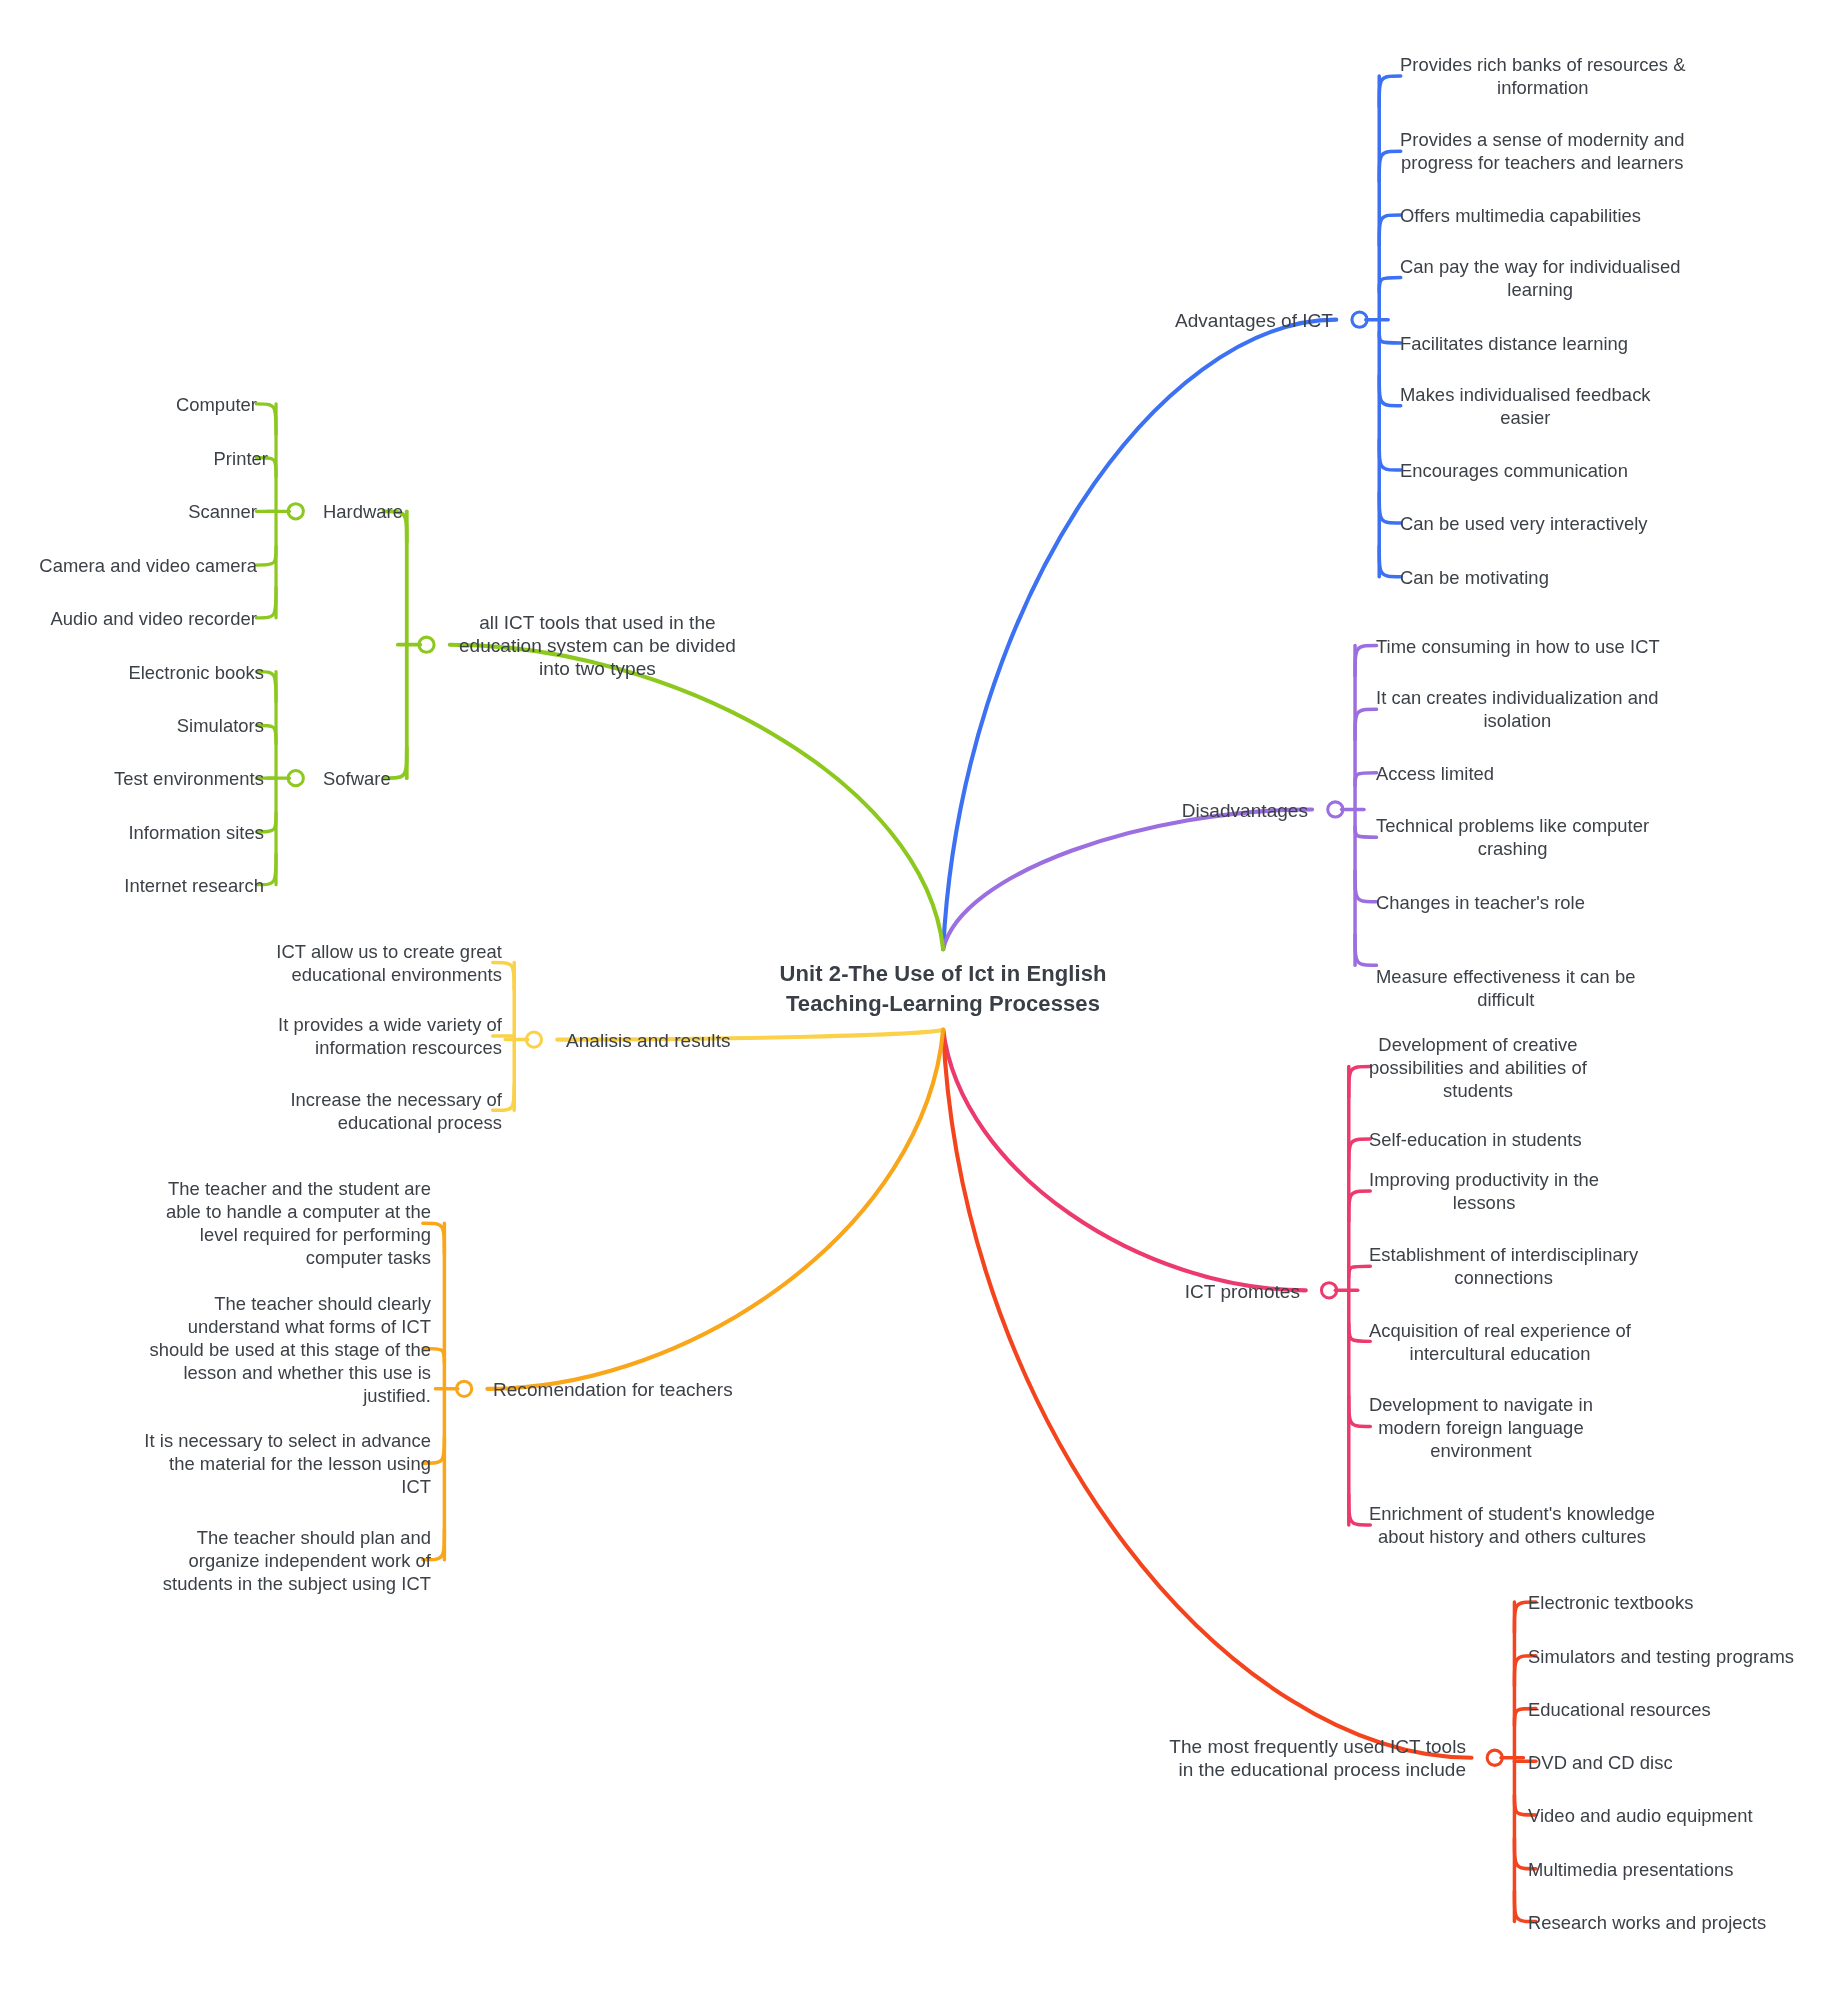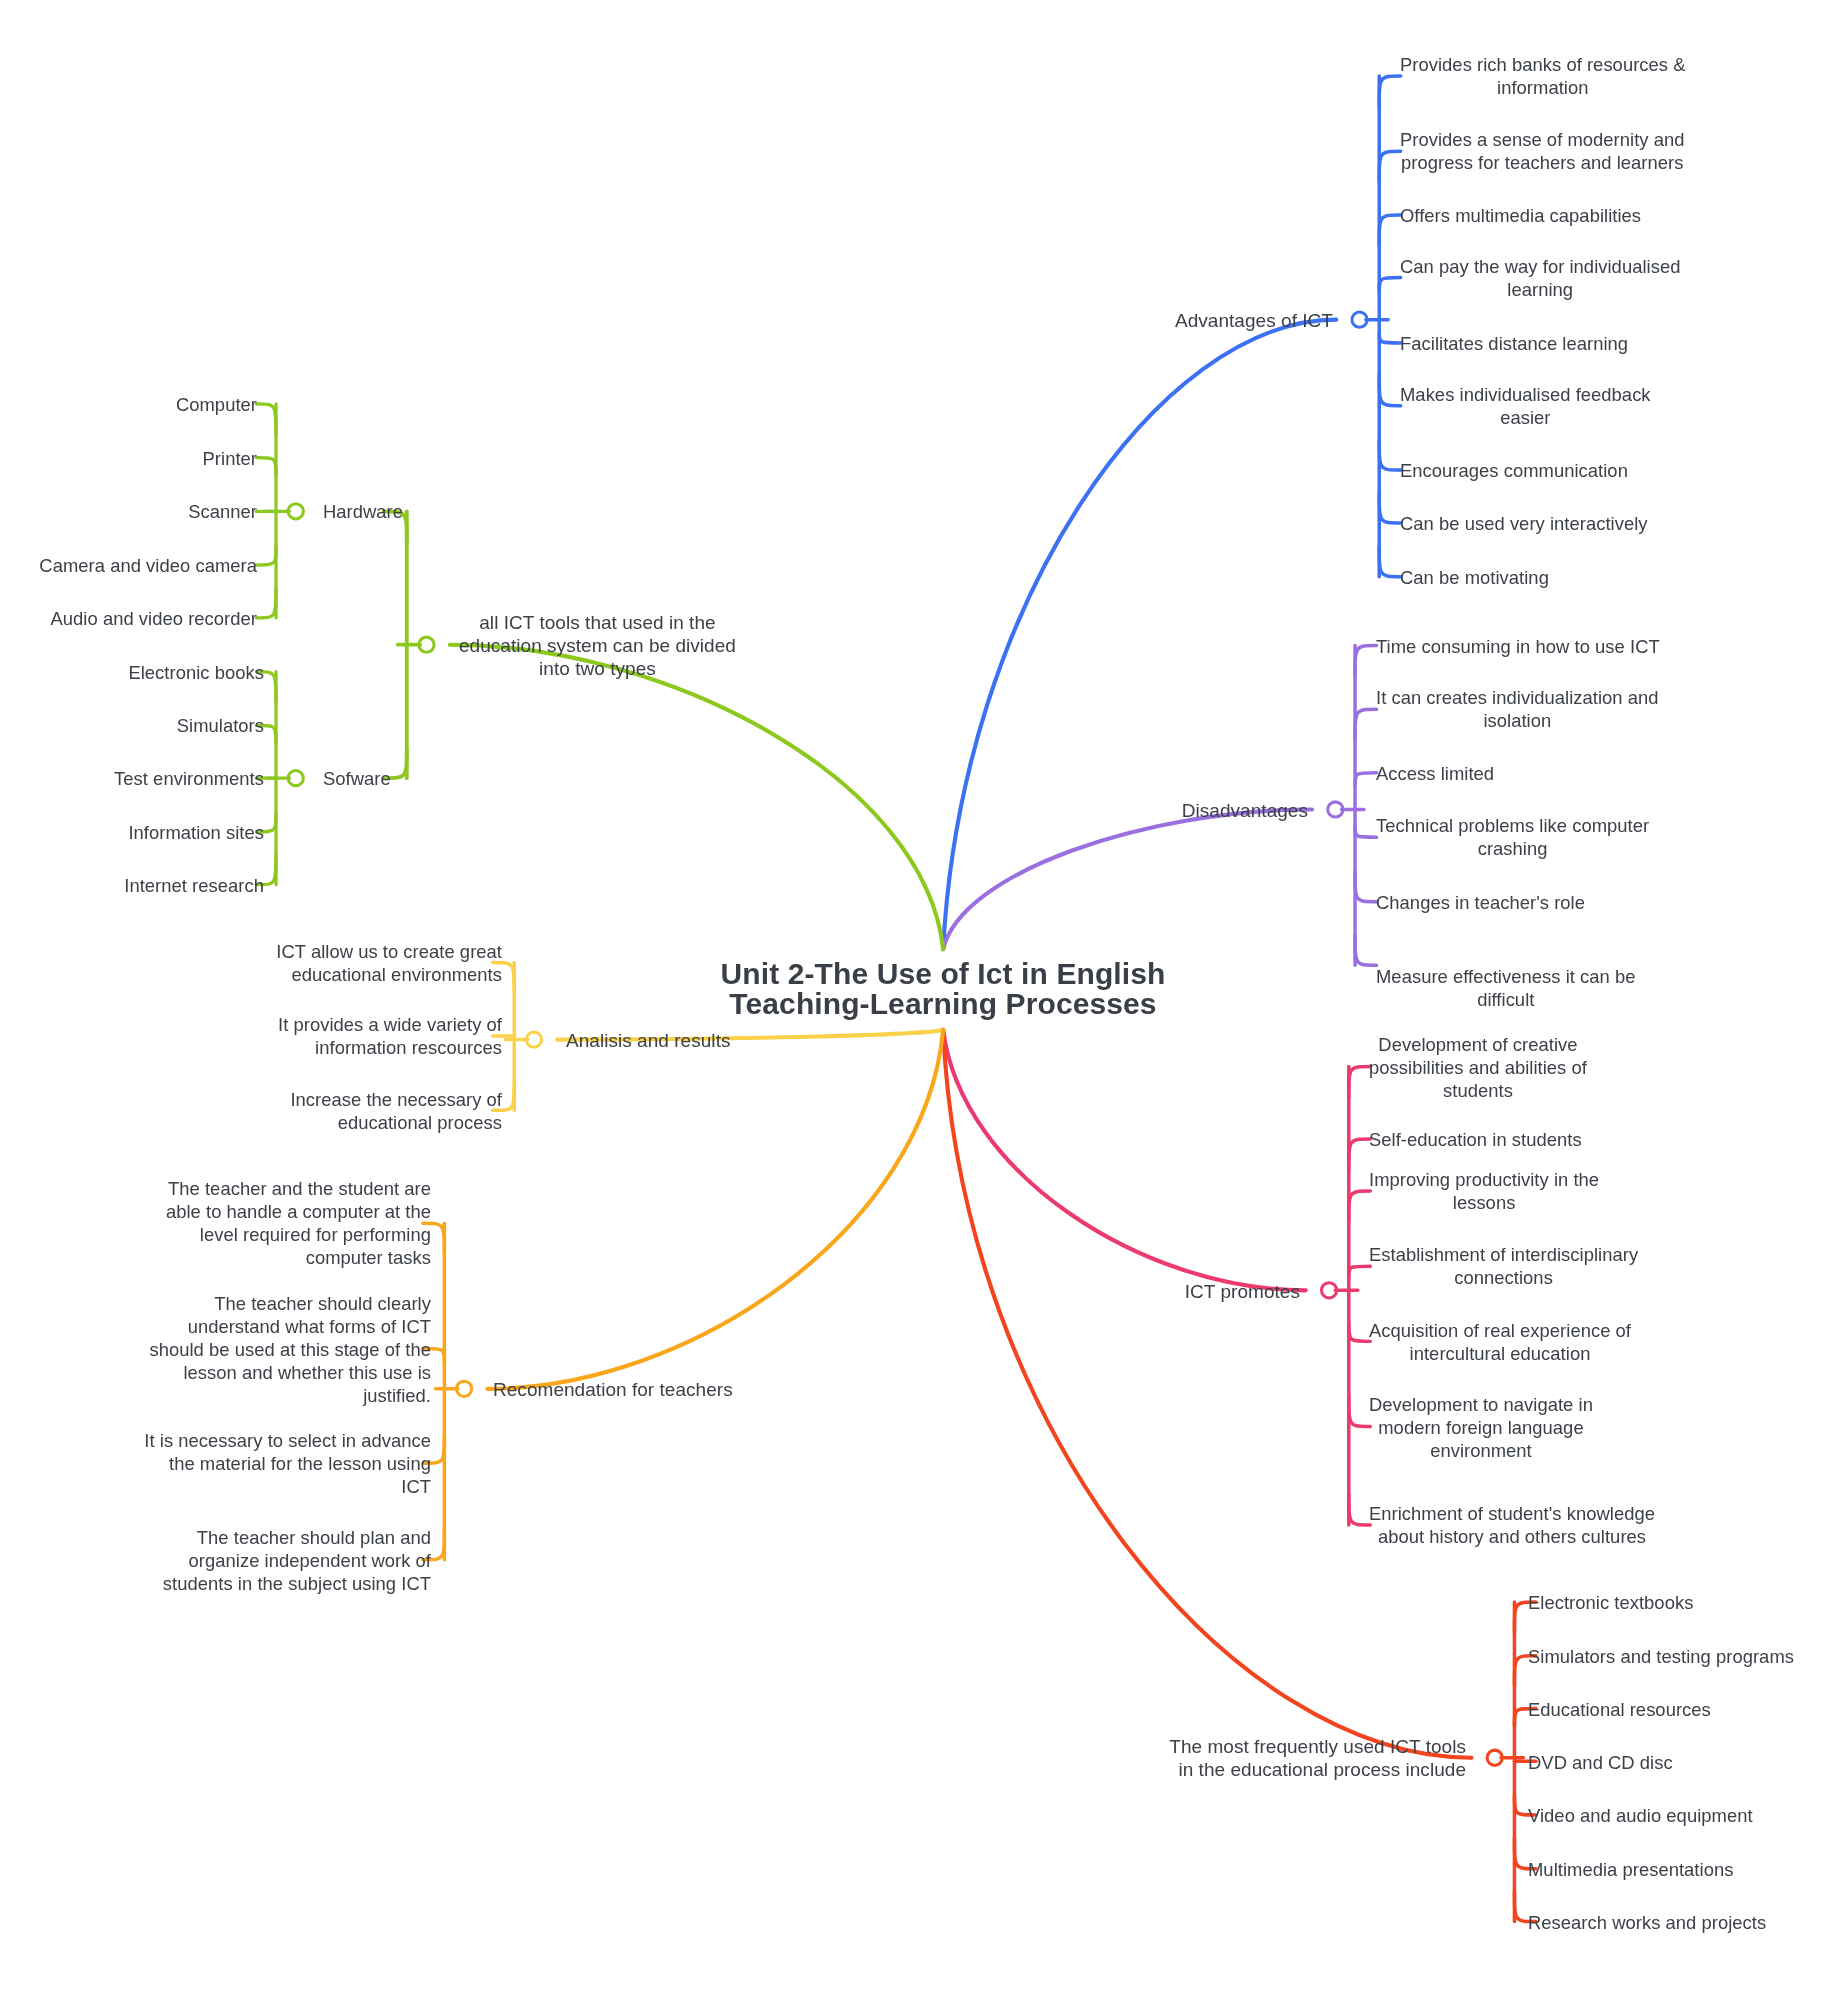--- a/index.html
+++ b/index.html
@@ -29,21 +29,21 @@
     line-height: 23px;
     letter-spacing: 0.04px;
     white-space: pre-line;
   }
   .node.lvl1 { font-size: 19px; }
   .node.lvl2 { font-size: 18.4px; }
   .center-title {
     position: absolute;
     color: #3a3f47;
     font-weight: bold;
-    font-size: 30px;
+    font-size: 22px;
     line-height: 29.6px;
     letter-spacing: 0.1px;
     text-align: center;
     white-space: pre-line;
   }
   .anchor-r { transform: translate(-100%, -50%); text-align: right; }
   .anchor-l { transform: translate(0, -50%); text-align: center; }
   .anchor-c { transform: translate(-50%, -50%); text-align: center; }
 </style>
 </head>
@@ -184,21 +184,21 @@
       <div class="node lvl2 anchor-l" style="left: 1528px; top: 1709px;">Educational resources</div>
       <div class="node lvl2 anchor-l" style="left: 1528px; top: 1762px;">DVD and CD disc</div>
       <div class="node lvl2 anchor-l" style="left: 1528px; top: 1815px;">Video and audio equipment</div>
       <div class="node lvl2 anchor-l" style="left: 1528px; top: 1869px;">Multimedia presentations</div>
       <div class="node lvl2 anchor-l" style="left: 1528px; top: 1922px;">Research works and projects</div>
       <div class="node lvl1 anchor-l" style="left: 459px; top: 645px;">all ICT tools that used in the
 education system can be divided
 into two types</div>
       <div class="node lvl2 anchor-l" style="left: 323px; top: 511px;">Hardware</div>
       <div class="node lvl2 anchor-r" style="left: 257px; top: 404px; text-align: right;">Computer</div>
-      <div class="node lvl2 anchor-r" style="left: 257px; top: 458px;">Printer</div>
+      <div class="node lvl2 anchor-r" style="left: 268px; top: 458px;">Printer</div>
       <div class="node lvl2 anchor-r" style="left: 257px; top: 511px;">Scanner</div>
       <div class="node lvl2 anchor-r" style="left: 257px; top: 565px;">Camera and video camera</div>
       <div class="node lvl2 anchor-r" style="left: 257px; top: 618px;">Audio and video recorder</div>
       <div class="node lvl2 anchor-l" style="left: 323px; top: 778px;">Sofware</div>
       <div class="node lvl2 anchor-r" style="left: 264px; top: 672px;">Electronic books</div>
       <div class="node lvl2 anchor-r" style="left: 264px; top: 725px;">Simulators</div>
       <div class="node lvl2 anchor-r" style="left: 264px; top: 778px;">Test environments</div>
       <div class="node lvl2 anchor-r" style="left: 264px; top: 832px;">Information sites</div>
       <div class="node lvl2 anchor-r" style="left: 264px; top: 885px;">Internet research</div>
       <div class="node lvl1 anchor-l" style="left: 566px; top: 1040px;">Analisis and results</div>

